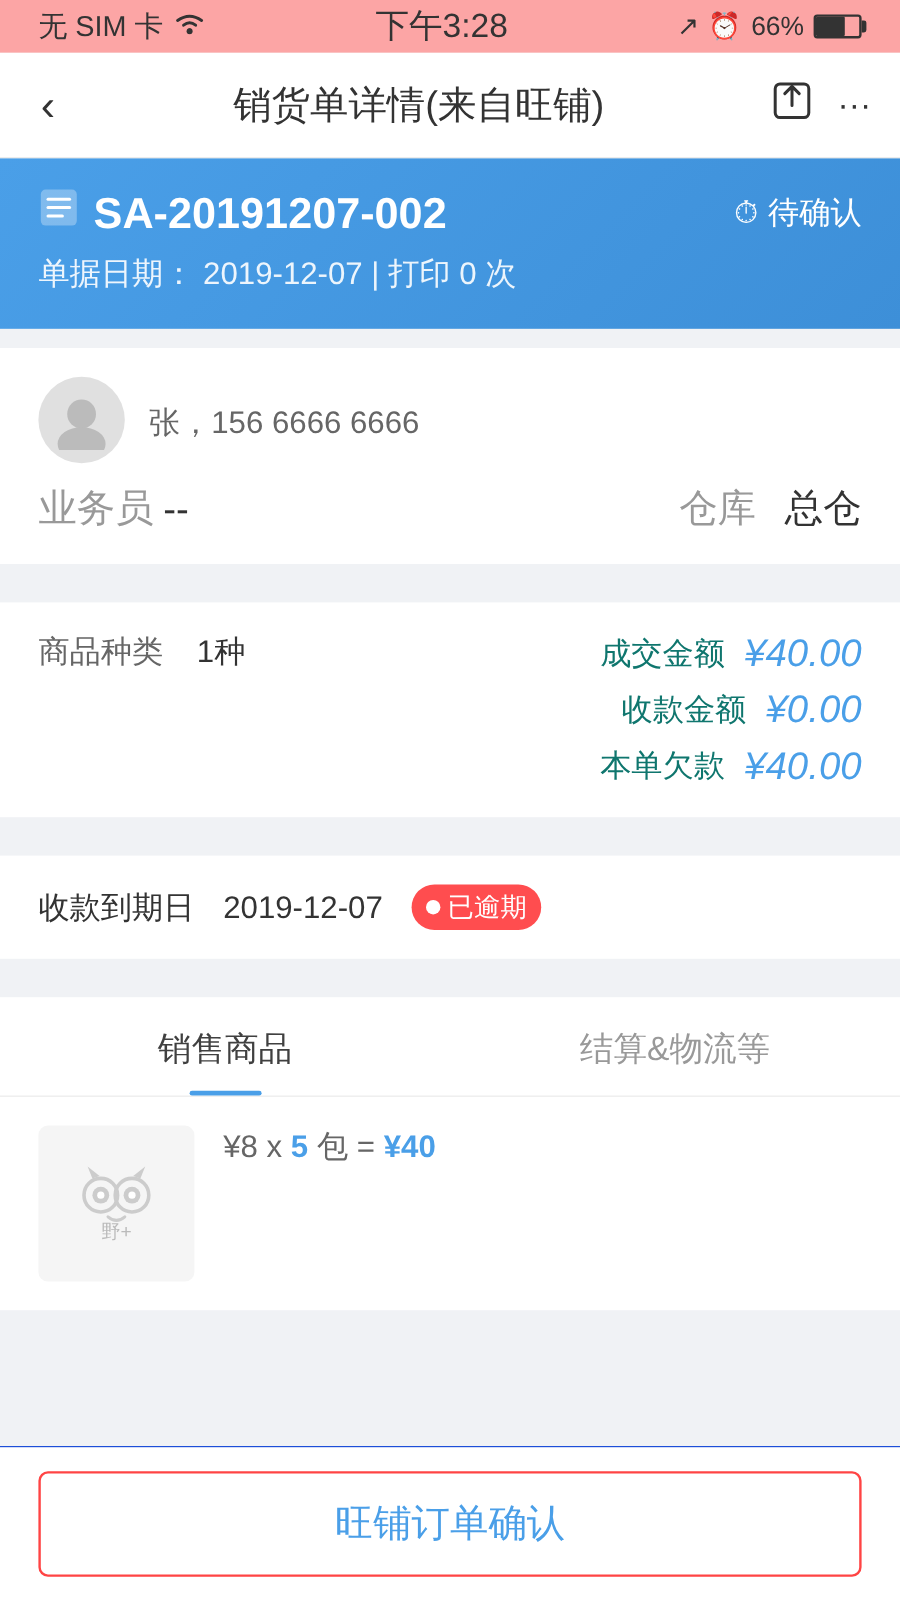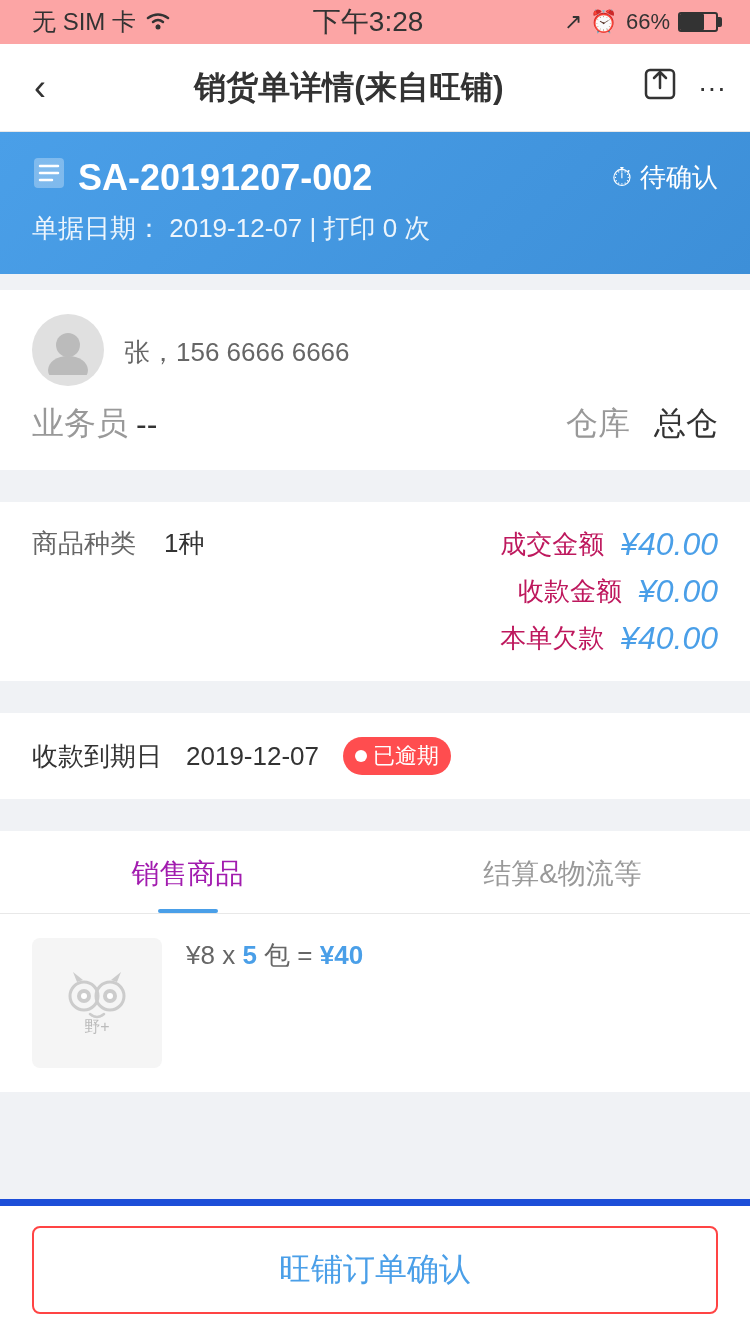--- a/index.html
+++ b/index.html
@@ -78,21 +78,21 @@
       border-bottom: 1px solid #e8e8e8;
     }
     .nav-back {
       font-size: 36px;
       color: #333;
       cursor: pointer;
       padding: 10px;
     }
     .nav-title {
       font-size: 32px;
-      font-weight: 700;
+      font-weight: 400;
       color: #333;
     }
     .nav-actions {
       display: flex;
       align-items: center;
       gap: 20px;
     }
     .nav-action-btn {
       font-size: 28px;
       color: #333;
@@ -209,21 +209,21 @@
       align-items: flex-end;
       gap: 10px;
     }
     .summary-item {
       display: flex;
       align-items: center;
       gap: 16px;
       font-size: 26px;
     }
     .summary-item-label {
-      color: #be185d;
+      color: #0f766e;
     }
     .amount-blue {
       color: #4a9fe8;
       font-size: 32px;
       font-weight: 500;
       font-style: italic;
     }
 
     
     .due-section {
@@ -265,21 +265,21 @@
     }
     .tab-item {
       flex: 1;
       text-align: center;
       padding: 24px 0 20px;
       font-size: 28px;
       cursor: pointer;
       position: relative;
     }
     .tab-item.active {
-      color: #a21caf;
+      color: #404040;
     }
     .tab-item.inactive {
       color: #999;
     }
     .tab-underline {
       position: absolute;
       bottom: 0;
       left: 50%;
       transform: translateX(-50%);
       width: 60px;
@@ -338,21 +338,21 @@
     }
 
     
     .bottom-bar {
       position: fixed;
       bottom: 0;
       left: 0;
       width: 750px;
       background: #fff;
       padding: 20px 32px;
-      border-top: 7px solid #1d4ed8;
+      border-top: 1px solid #1d4ed8;
     }
     .confirm-btn {
       width: 100%;
       height: 88px;
       border: 2px solid #ff4444;
       background: #fff;
       border-radius: 8px;
       font-size: 32px;
       color: #4a9fe8;
       font-weight: 500;

